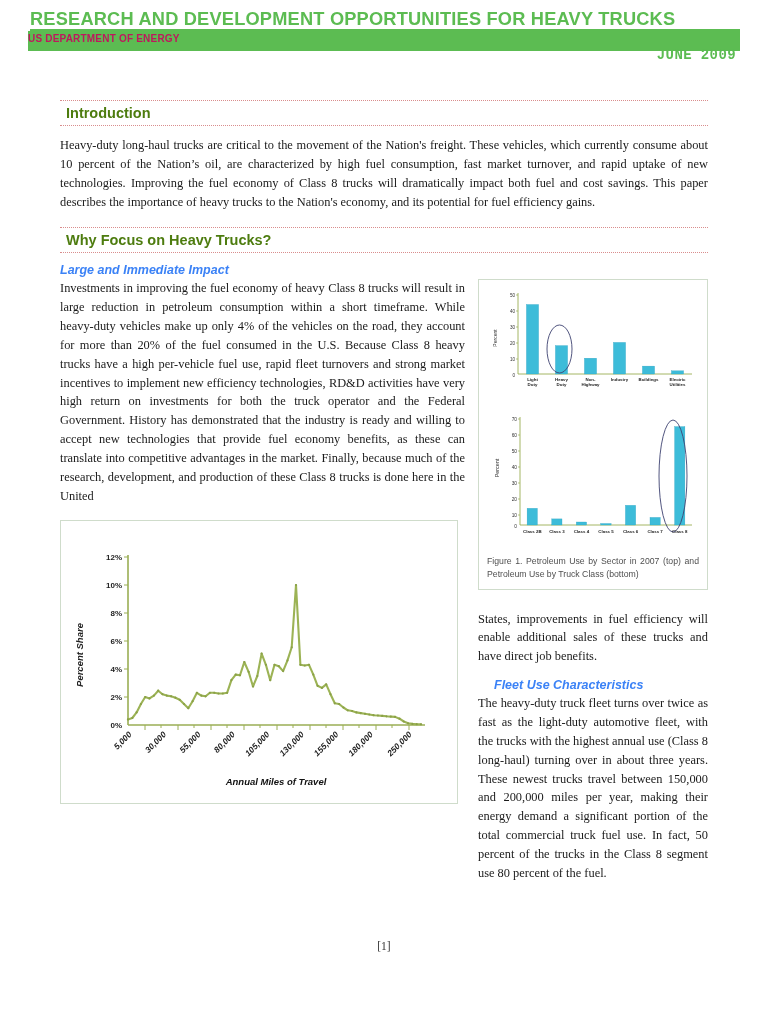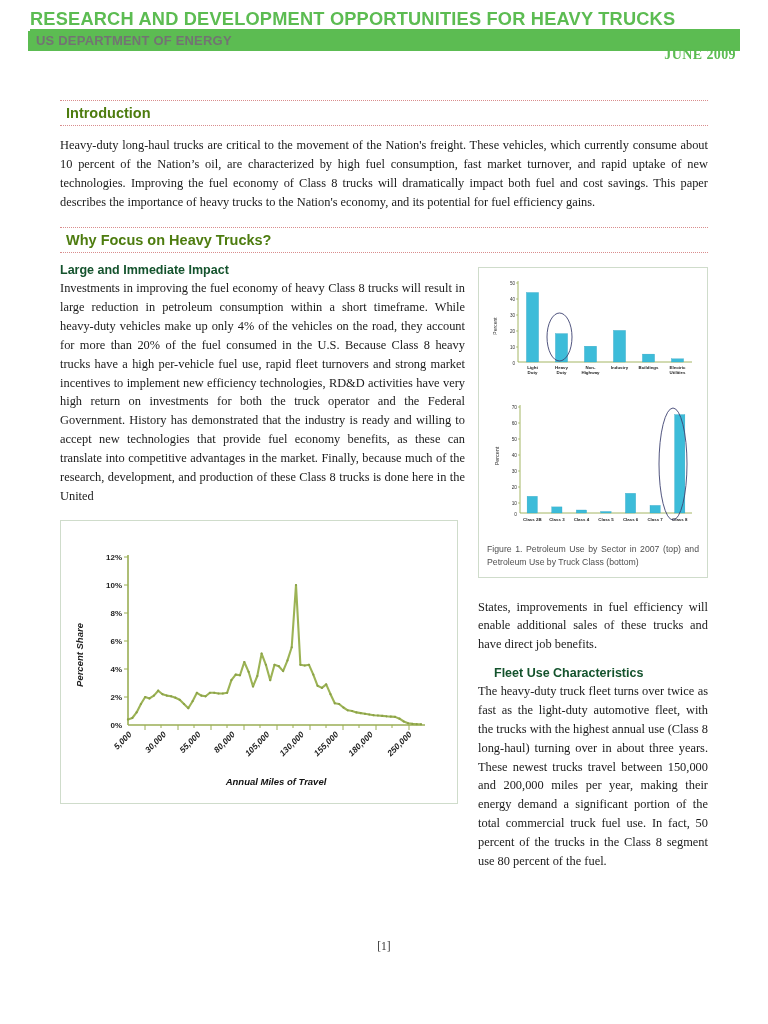--- a/index.html
+++ b/index.html
@@ -22,61 +22,62 @@
   }
   .mast-rule {
     position:absolute; left:30px; top:29px; width:710px; height:2px;
     background:#5cbc52;
   }
   .mast-bar {
     position:absolute; left:28px; top:31px; width:712px; height:20px;
     background:#5cbc52;
   }
   .mast-sub {
-    position:absolute; left:36px; top:33px;
-    font-family:"Liberation Sans", sans-serif;
-    font-weight:700; font-size:13px; letter-spacing:.2px; color:#737373;
+    position:absolute; left:28px; top:33px;
+    font-family:"Liberation Sans", sans-serif;
+    font-weight:700; font-size:10px; letter-spacing:.2px; color:#be185d;
     white-space:nowrap;
   }
   .mast-date {
     position:absolute; right:32px; top:47px;
-    font-family:Liberation Serif, serif;
+    font-family:Liberation Mono, monospace;
     font-weight:700; font-size:14px; letter-spacing:.4px; color:#5cbc52;
   }
 
   
   .content { position:absolute; left:60px; top:100px; width:648px; }
 
   .sec-head {
     border-top:1px dotted #d98d8d;
     border-bottom:1px dotted #d98d8d;
     padding:3px 0 3px 6px;
     margin-bottom:10px;
   }
   .sec-head span {
     font-family:"Liberation Sans", sans-serif;
     font-weight:700; font-size:14.5px; color:#4d7c0f;
   }
 
   .sub-head {
     font-family:"Liberation Sans", sans-serif;
-    font-weight:700; font-size:12.5px; color:#14532d;
+    font-weight:700; font-size:12.5px; color:#3b82f6;
     margin-bottom:2px;
+    font-style:italic;
   }
 
   p.body {
     font-family:"Liberation Serif", serif;
     font-size:12.4px; line-height:1.52; color:#1a1a1a;
     text-align:justify;
   }
 
   
   .cols { position:relative; margin-top:6px; }
   .col-left { position:absolute; left:0; top:0; width:405px; }
-  .col-right { position:absolute; left:418px; top:4px; width:230px; }
+  .col-right { position:absolute; left:418px; top:16px; width:230px; }
 
   
   .figbox {
     border:1px solid #cfdccb; background:#fff;
     padding:6px 8px 8px 8px;
   }
   .fig-cap {
     font-family:"Liberation Sans", sans-serif;
     font-size:8.7px; line-height:1.45; color:#4f4f4f;
     text-align:justify;

